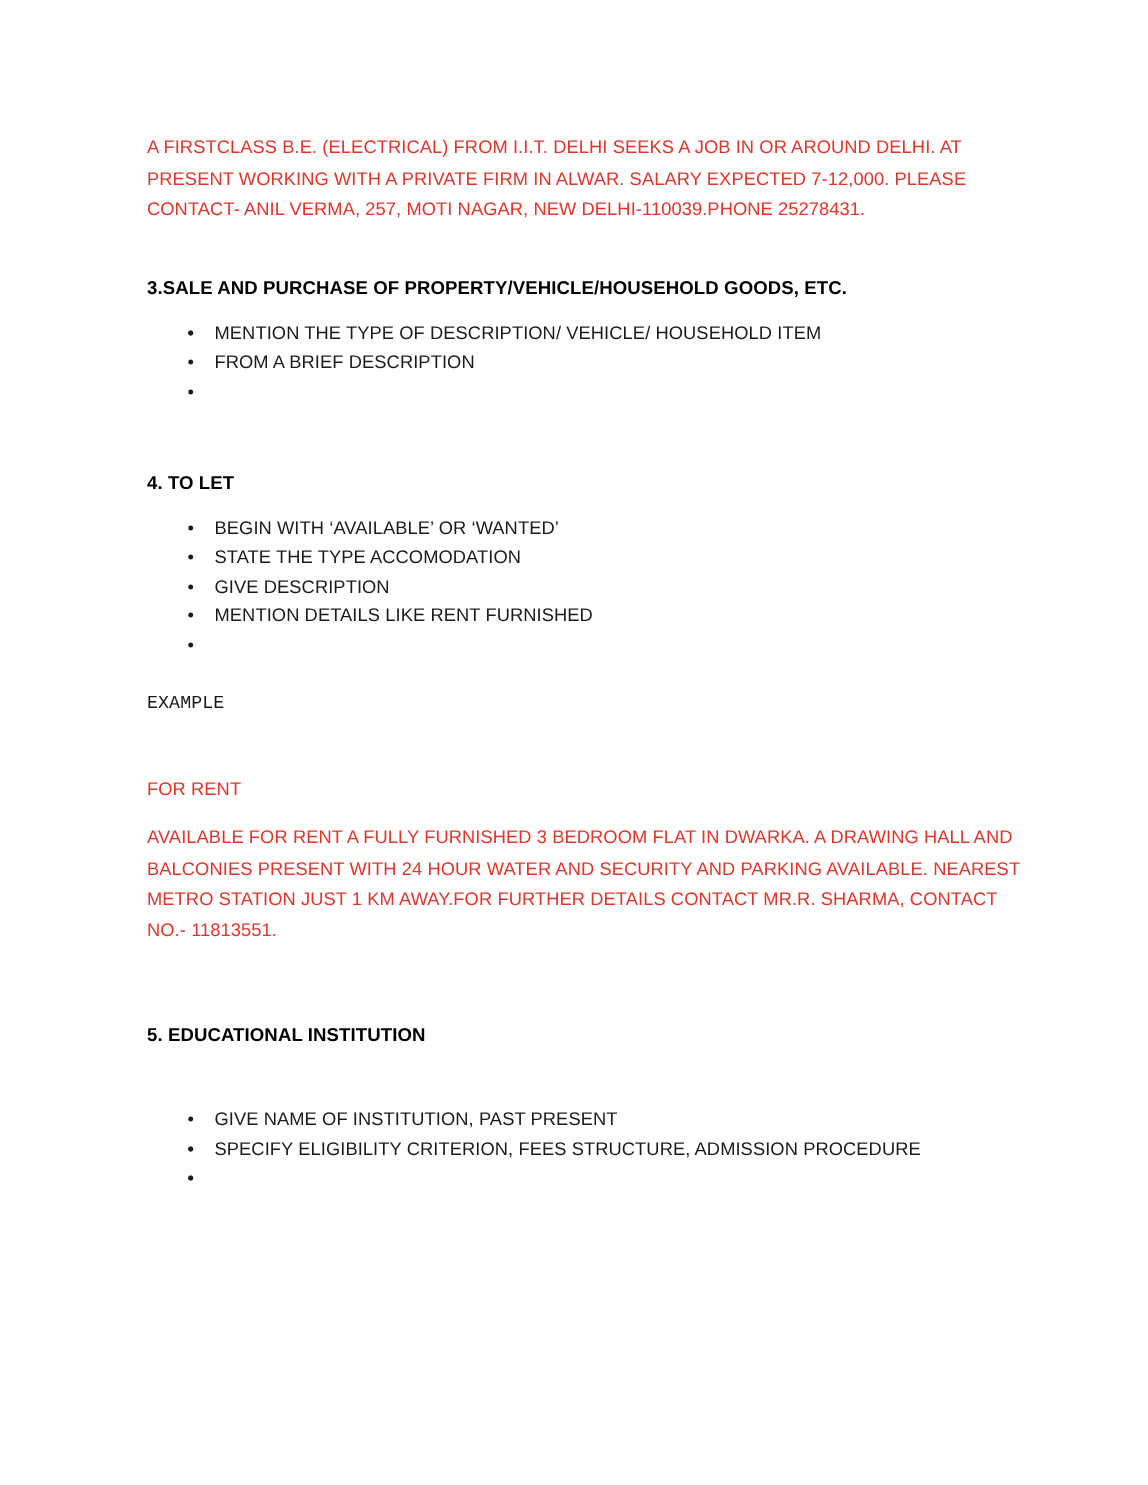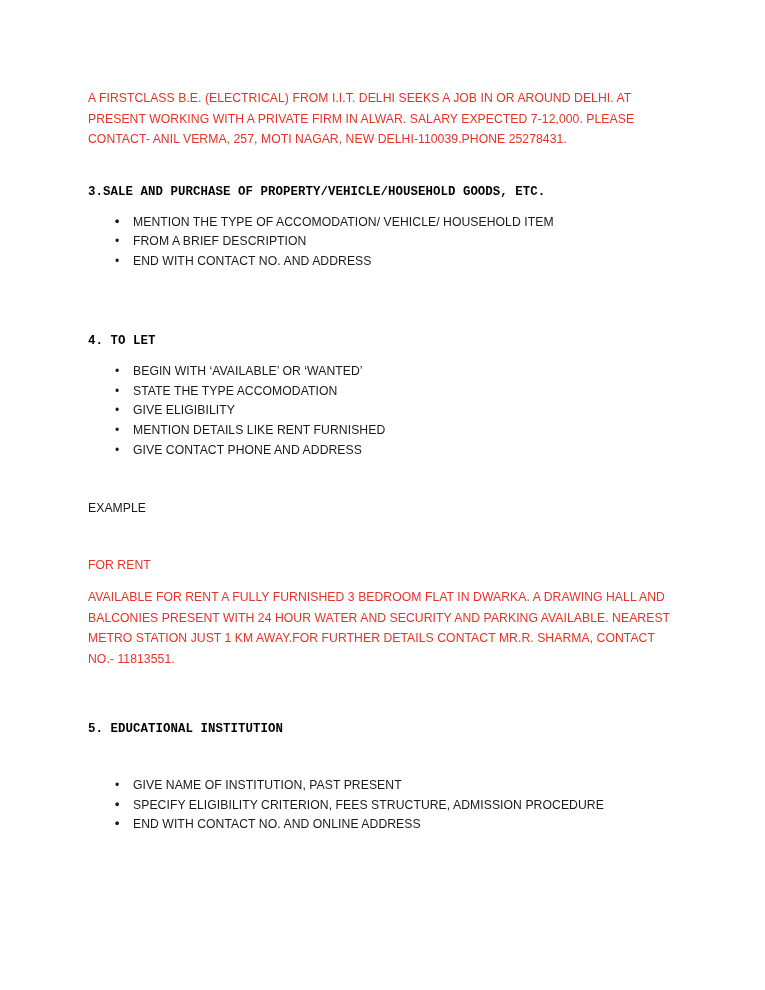--- a/index.html
+++ b/index.html
@@ -19,51 +19,51 @@
 
   .page {
     position: absolute;
     inset: 0;
     background: #ffffff;
     overflow: hidden;
   }
 
   .content {
     position: absolute;
-    left: 88px;
+    left: 98px;
     top: 88px;
     width: 588px;
   }
 
   
 
   .para {
     font-size: 12.2px;
     line-height: 20.5px;
     margin: 0;
     letter-spacing: 0.005em;
     text-align: left;
   }
 
   .para.red {
     color: #e53329;
   }
 
   .para.black {
     color: #1a1a1a;
+    font-family: Liberation Mono, monospace;
   }
 
   .heading {
     font-size: 12.4px;
     font-weight: bold;
     line-height: 17px;
     color: #000000;
     margin: 0;
     letter-spacing: 0.005em;
-    font-family: Liberation Mono, monospace;
   }
 
   
 
   ul.bullets {
     list-style: none;
     margin: 0;
     padding: 0;
   }
 
@@ -111,58 +111,56 @@
     <p class="heading">3.SALE AND PURCHASE OF PROPERTY/VEHICLE/HOUSEHOLD GOODS, ETC.</p>
 
     <div class="sp-b"></div>
 
     <ul class="bullets">
       <li>
         <span class="bullet-dot">•</span>
       </li>
       <li>
         <span class="bullet-dot">•</span>
-        <span>MENTION THE TYPE OF ACCOMODATION/ VEHICLE/ HOUSEHOLD ITEM</span>
+        <span>MENTION THE TYPE OF DESCRIPTION/ VEHICLE/ HOUSEHOLD ITEM</span>
       </li>
       <li>
         <span class="bullet-dot">•</span>
         <span>FROM A BRIEF DESCRIPTION</span>
       </li>
       <li>
         <span class="bullet-dot">•</span>
-        <span>END WITH CONTACT NO. AND ADDRESS</span>
       </li>
     </ul>
 
     <div class="sp-c"></div>
 
     <p class="heading">4. TO LET</p>
 
     <div class="sp-d"></div>
 
     <ul class="bullets">
       <li>
         <span class="bullet-dot">•</span>
         <span>BEGIN WITH ‘AVAILABLE’ OR ‘WANTED’</span>
       </li>
       <li>
         <span class="bullet-dot">•</span>
         <span>STATE THE TYPE ACCOMODATION</span>
       </li>
       <li>
         <span class="bullet-dot">•</span>
-        <span>GIVE ELIGIBILITY</span>
+        <span>GIVE DESCRIPTION</span>
       </li>
       <li>
         <span class="bullet-dot">•</span>
         <span>MENTION DETAILS LIKE RENT FURNISHED</span>
       </li>
       <li>
         <span class="bullet-dot">•</span>
-        <span>GIVE CONTACT PHONE AND ADDRESS</span>
       </li>
     </ul>
 
     <div class="sp-e"></div>
 
     <p class="para black">EXAMPLE</p>
 
     <div class="sp-f"></div>
 
     <p class="para red">FOR RENT</p>
@@ -187,18 +185,17 @@
       </li>
       <li>
         <span class="bullet-dot">•</span>
         <span>SPECIFY ELIGIBILITY CRITERION, FEES STRUCTURE, ADMISSION PROCEDURE</span>
       </li>
       <li>
         <span class="bullet-dot">•</span>
       </li>
       <li>
         <span class="bullet-dot">•</span>
-        <span>END WITH CONTACT NO. AND ONLINE ADDRESS</span>
       </li>
     </ul>
 
   </div>
 </div>
 
 </body></html>

